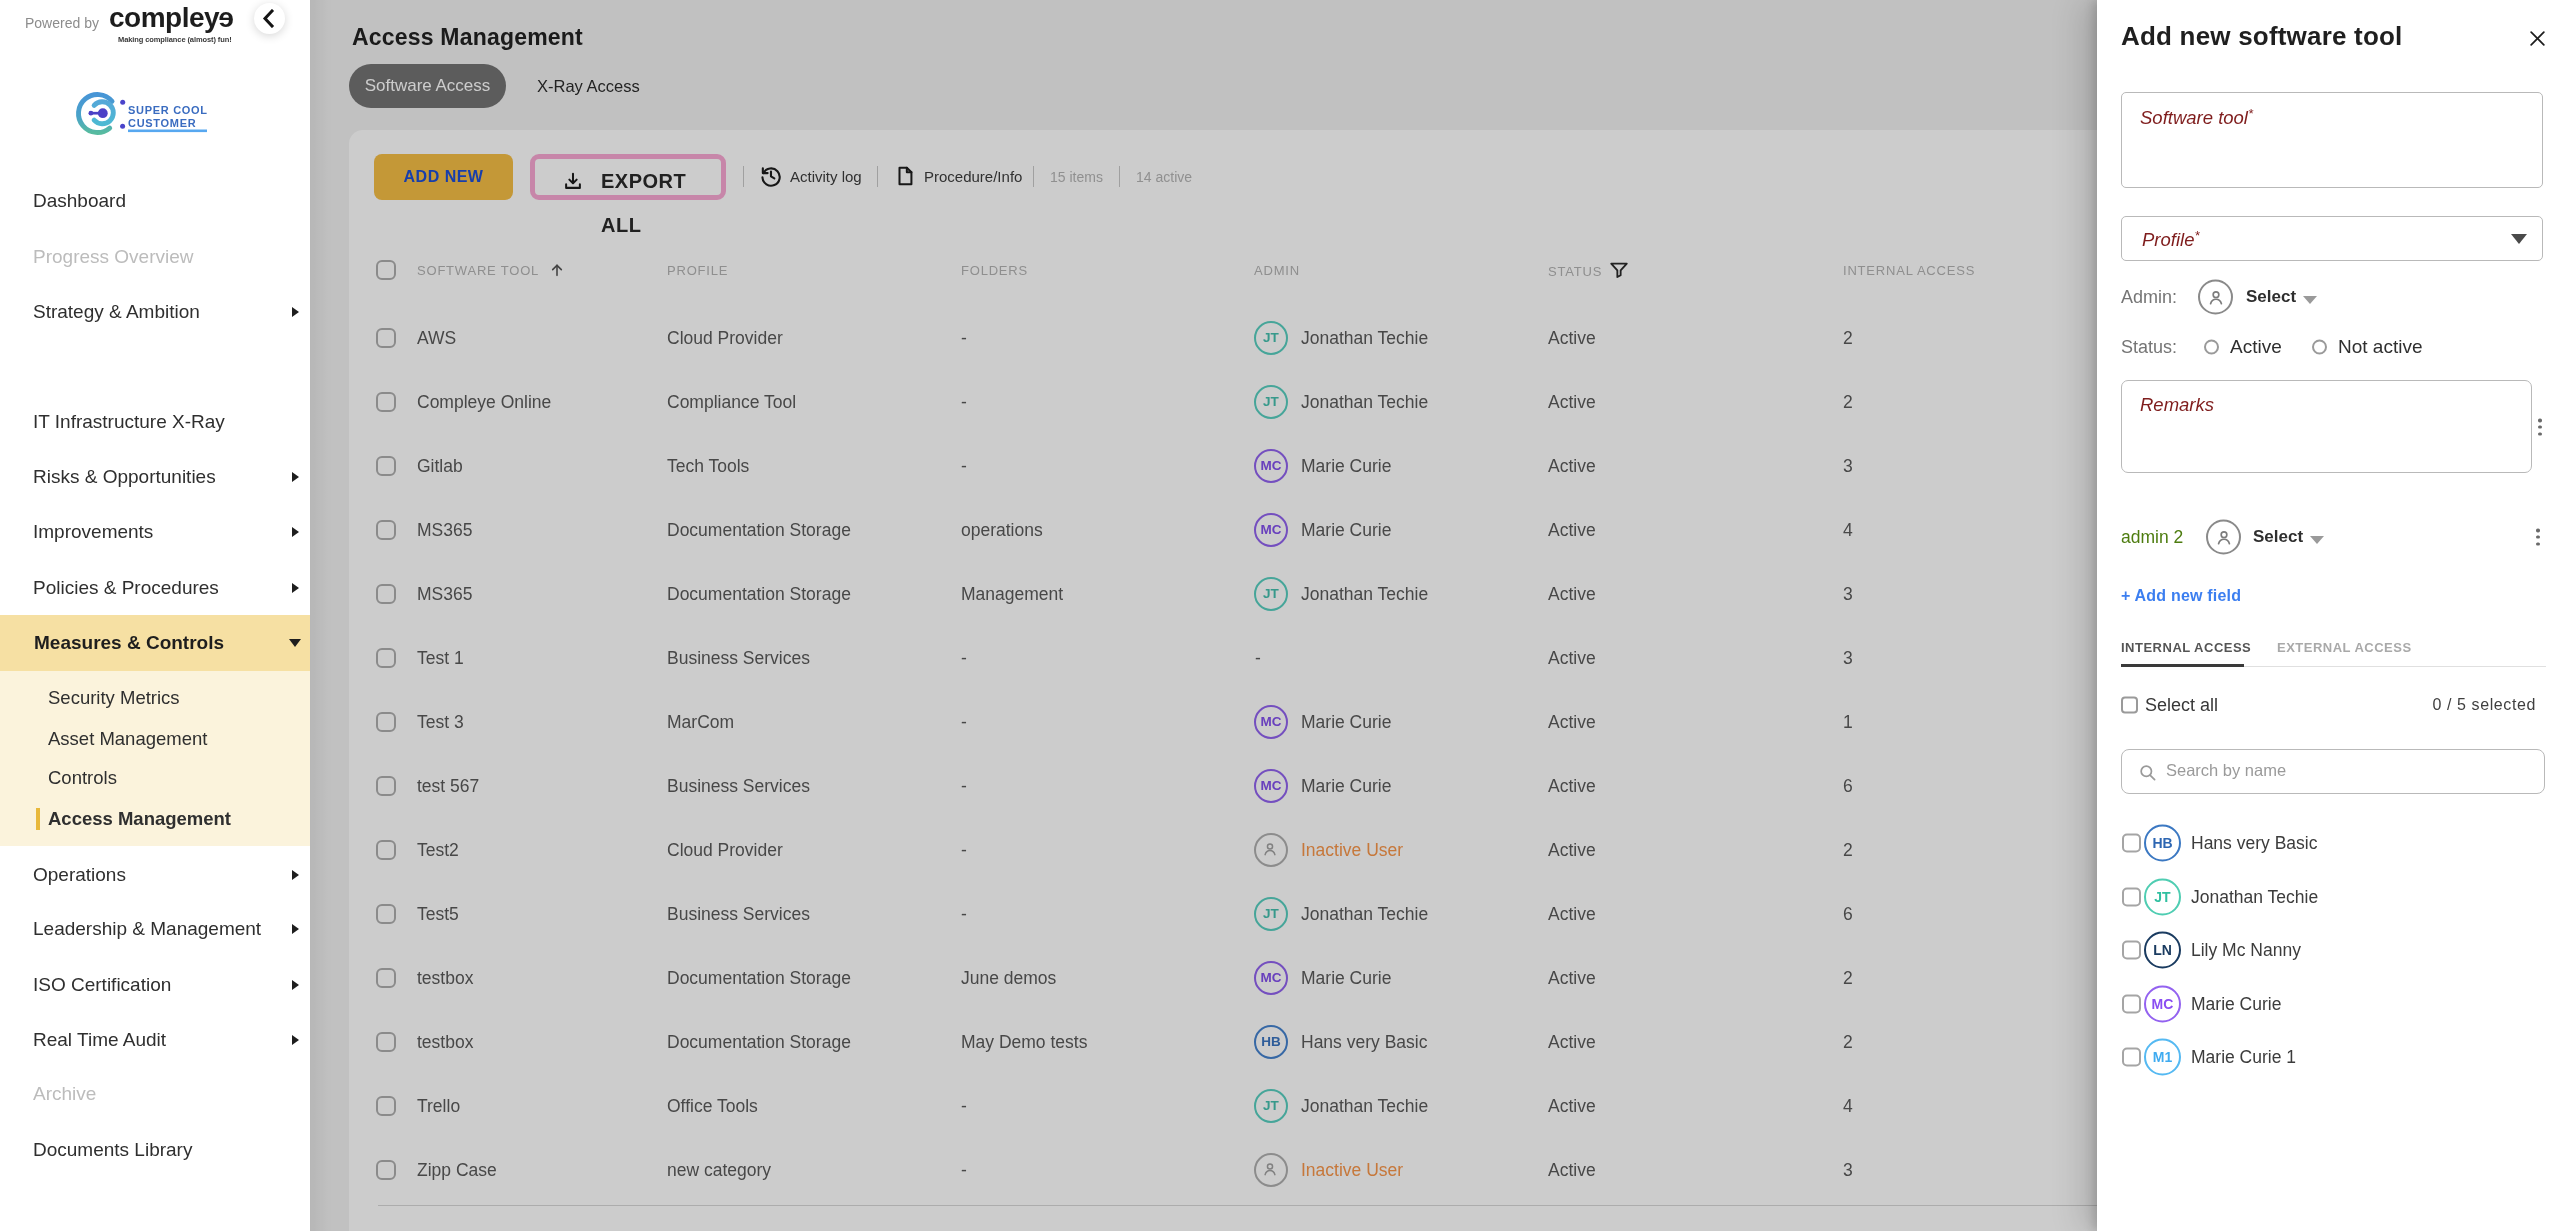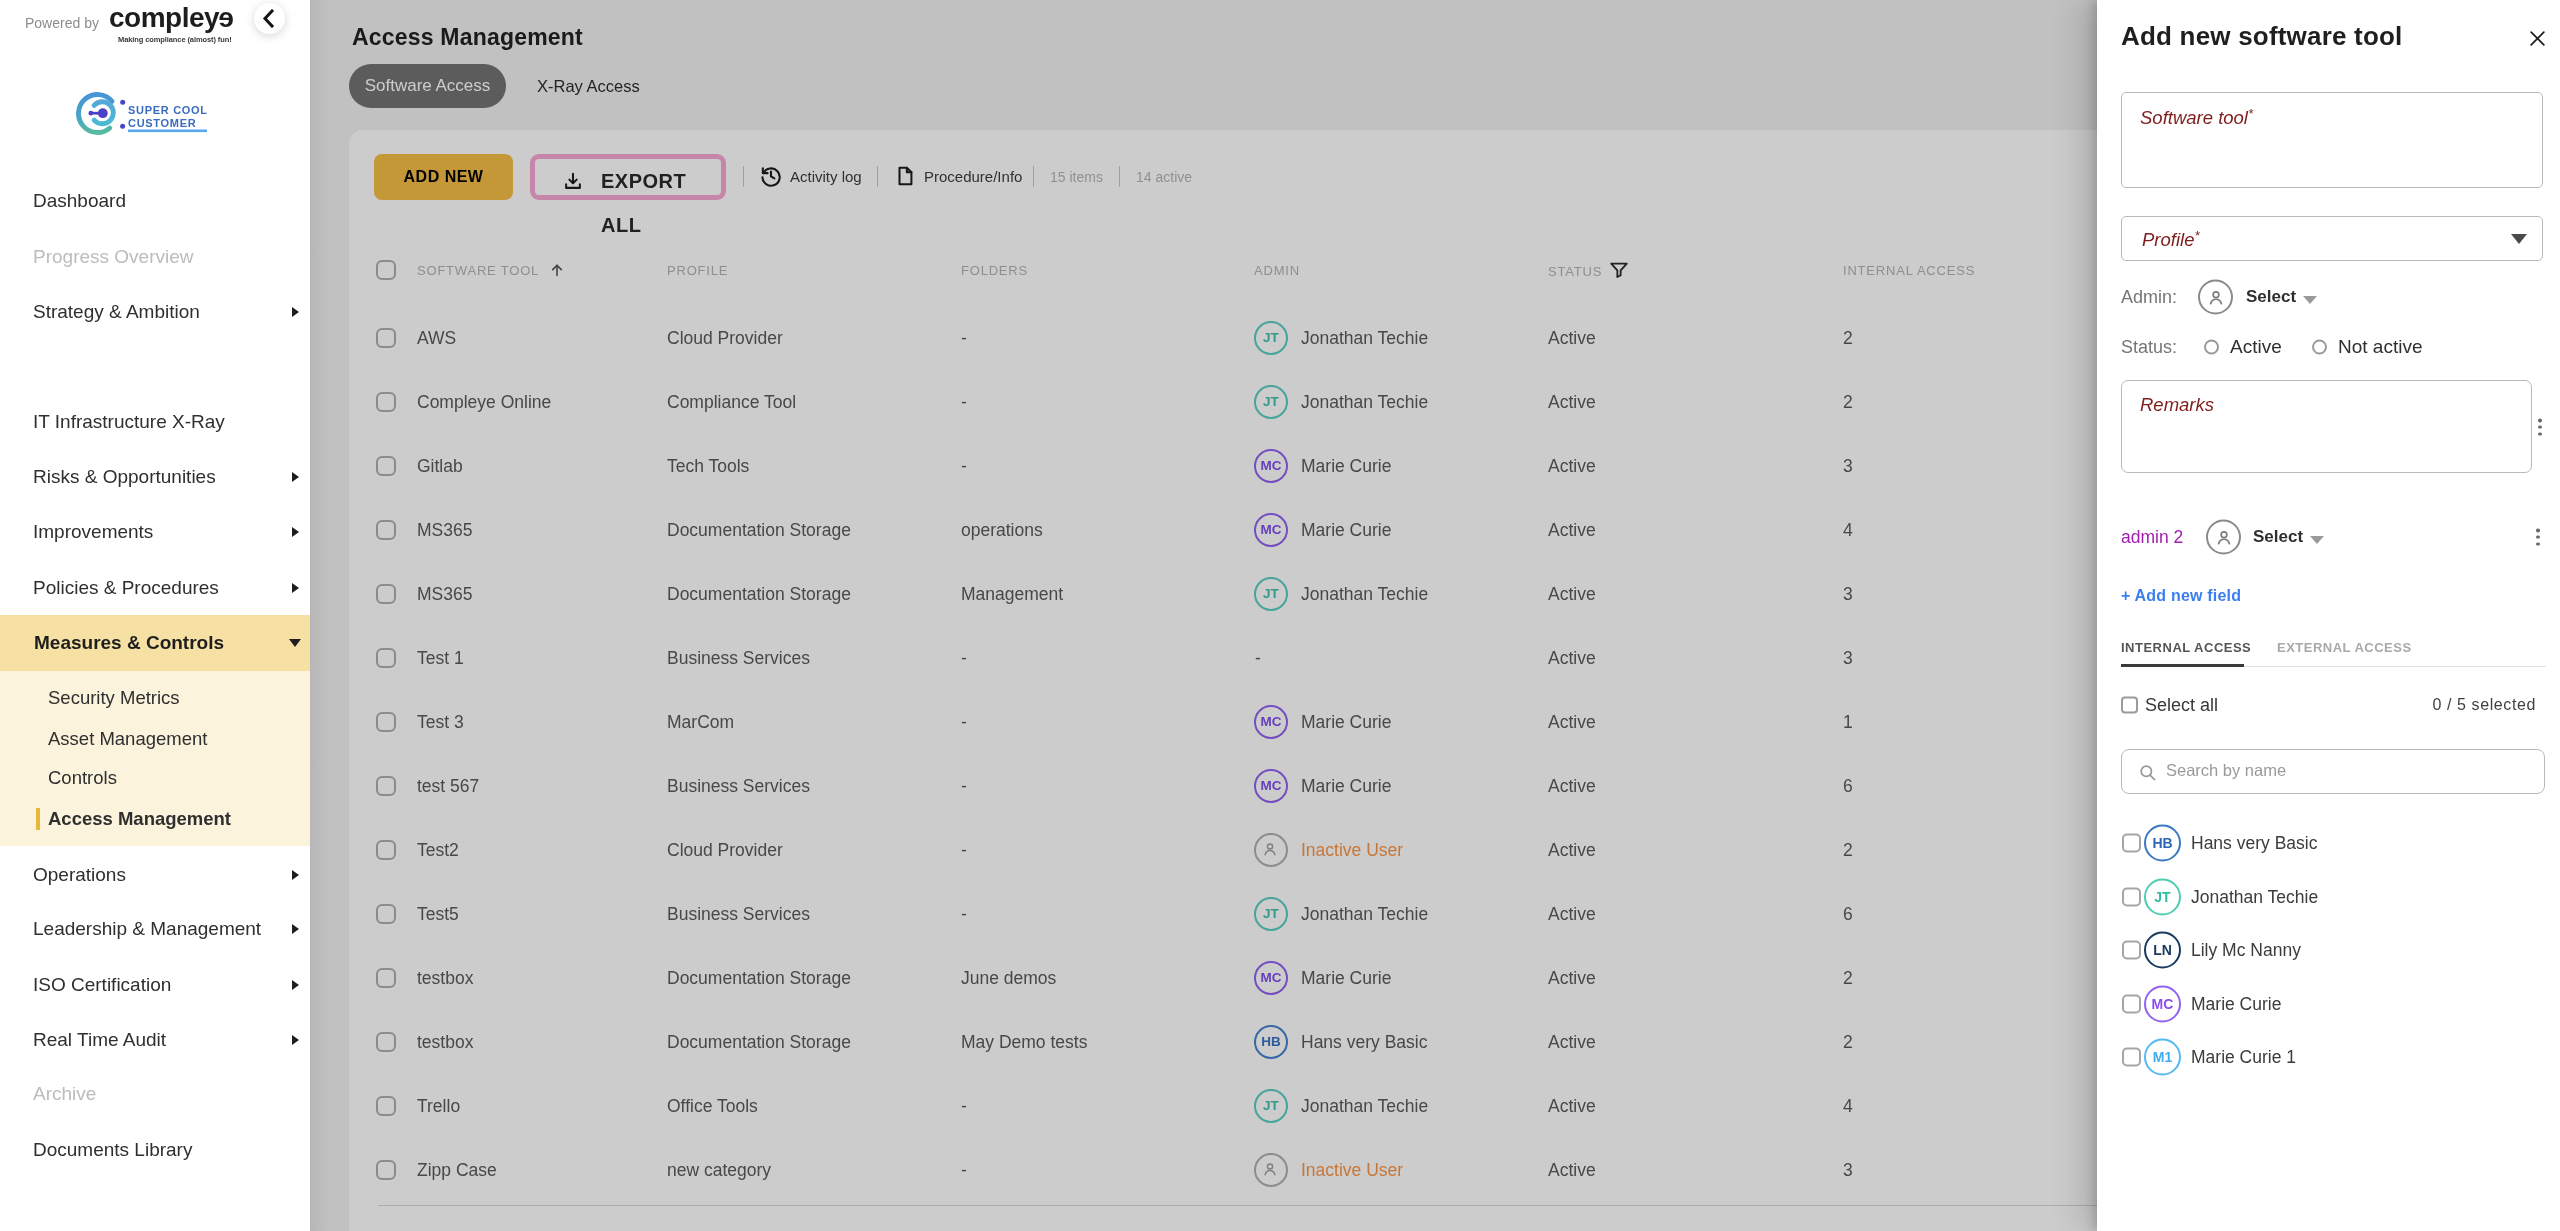--- a/index.html
+++ b/index.html
@@ -8,21 +8,21 @@
   #app { position:absolute; left:0; top:0; width:2560px; height:1231px; }
 
   
   .main { position:absolute; left:310px; top:0; width:2250px; height:1231px; background:#f2f2f2; }
   .pagetitle { position:absolute; left:42px; top:24px; font-size:23px; font-weight:bold; color:#222; letter-spacing:.2px; }
   .tabpill { position:absolute; left:39px; top:64px; width:157px; height:44px; border-radius:22px; background:#737373; color:#fff; font-size:17px; text-align:center; line-height:44px; }
   .tab2 { position:absolute; left:227px; top:64px; height:44px; color:#2c2c2c; font-size:16.5px; line-height:44px; white-space:nowrap; }
   .card { position:absolute; left:39px; top:130px; width:2211px; height:1101px; background:#fff; border-radius:14px 0 0 0; }
 
   
-  .btn-add { position:absolute; left:25px; top:24px; width:139px; height:46px; background:#f6be45; border-radius:8px; font-size:16px; font-weight:bold; color:#000000; text-align:center; line-height:46px; letter-spacing:.5px; }
+  .btn-add { position:absolute; left:25px; top:24px; width:139px; height:46px; background:#f6be45; border-radius:8px; font-size:16px; font-weight:bold; color:#1d4ed8; text-align:center; line-height:46px; letter-spacing:.5px; }
   .btn-export { position:absolute; left:181px; top:24px; width:196px; height:46px; border:5px solid #f9a8d4; border-radius:9px; font-size:20px; font-weight:bold; color:#2a2a2a; letter-spacing:.5px; }
   .btn-export svg { position:absolute; left:27px; top:11px; }
   .btn-export span { position:absolute; left:66px; top:0; line-height:44px; }
   .tsep { position:absolute; top:36px; width:1px; height:21px; background:#c9c9c9; }
   .titem { position:absolute; top:24px; height:46px; font-size:15px; color:#3d3d3d; line-height:46px; }
   .titem svg { vertical-align:-5px; margin-right:11px; }
   .tmuted { position:absolute; top:24px; height:46px; font-size:14px; color:#b5b5b5; line-height:46px; }
 
   
   .th { position:absolute; font-size:13px; letter-spacing:0.8px; color:#b3b3b3; transform:translateY(-50%); white-space:nowrap; }
@@ -404,21 +404,21 @@
     <div class="dtext" style="left:241px; top:347px">Not active</div>
 
     <div class="field" style="top:380px; height:93px; width:411px; border-radius:7px"></div>
     <div class="ph" style="left:43px; top:394px">Remarks</div>
     <div class="dots" style="left:441px; top:427px">
         <i></i>
         <i></i>
         <i></i>
       </div>
 
-    <div class="dtext" style="left:24px; top:537px; color:#a21caf; font-size:17.5px">admin 2</div>
+    <div class="dtext" style="left:24px; top:537px; color:#4d7c0f; font-size:17.5px">admin 2</div>
     <div class="pcirc" style="left:109px; top:537px">
       <svg width="20" height="20" viewBox="0 0 24 24" fill="none" stroke="#7c7c7c" stroke-width="2" stroke-linecap="round" style="position:absolute;left:6px;top:6px">
           <circle cx="12" cy="8.6" r="3.4"></circle>
           <path d="M5.5 19.5c1-3.6 3.5-5.4 6.5-5.4s5.5 1.8 6.5 5.4"></path>
         </svg>
     </div>
     <div class="dtext" style="left:156px; top:537px; font-weight:bold; font-size:17px">Select</div>
     <div class="selcaret" style="left:213px; top:540px"></div>
     <div class="dots" style="left:439px; top:537px">
         <i></i>

